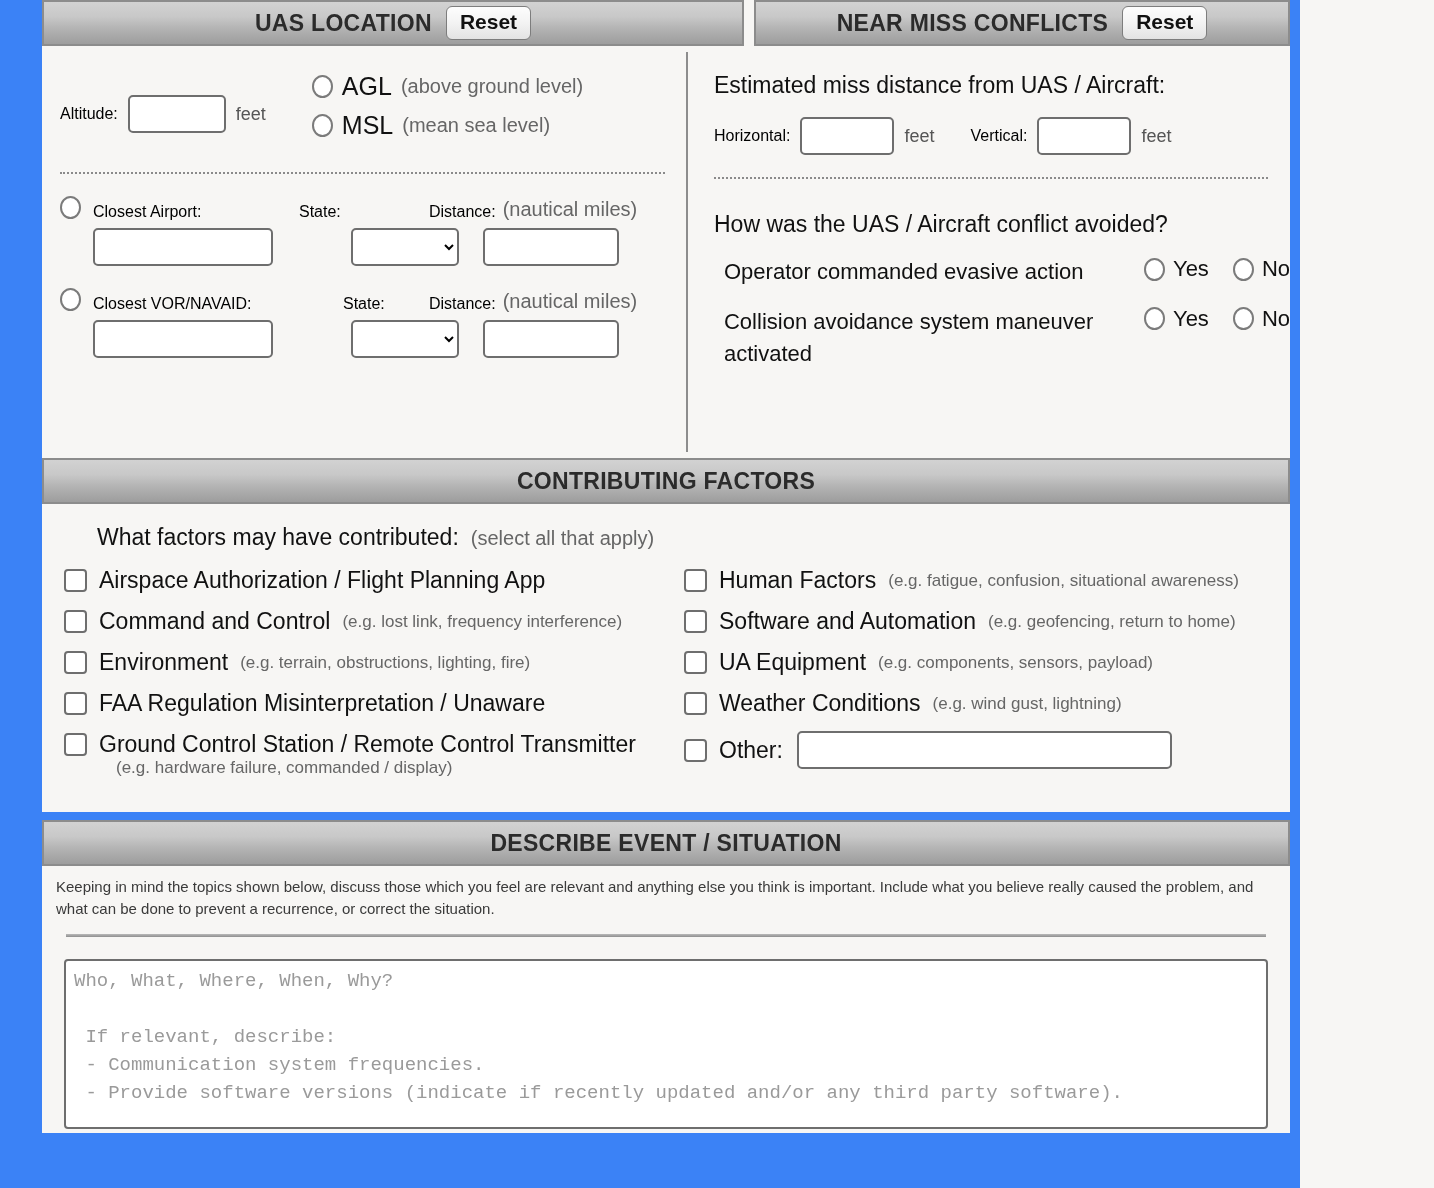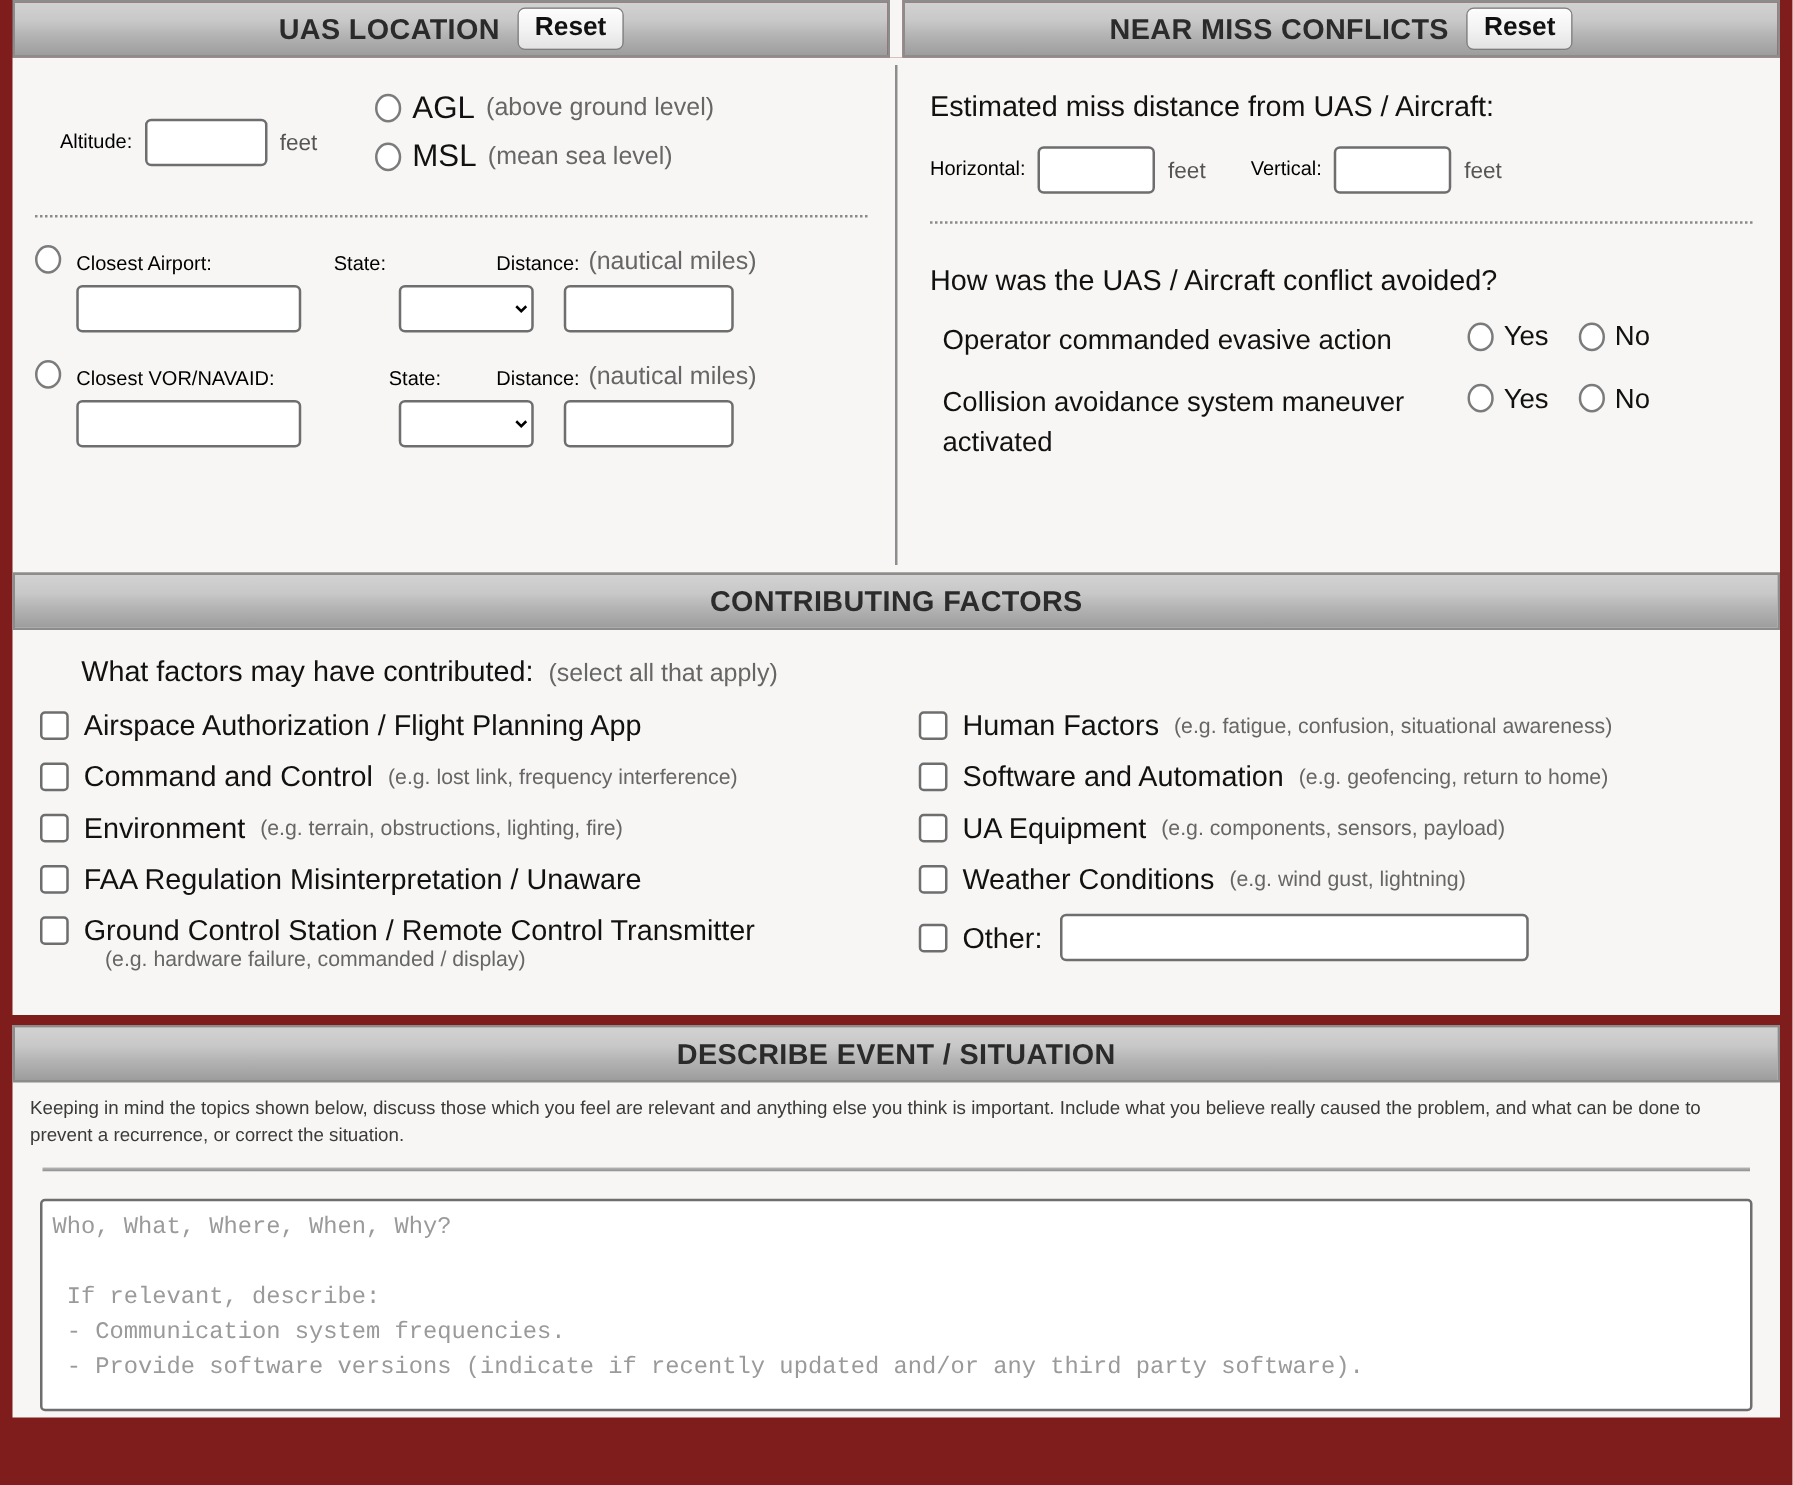--- a/index.html
+++ b/index.html
@@ -3,21 +3,21 @@
 <meta charset="utf-8">
 <style>
   * { box-sizing: border-box; }
   html, body {
     margin: 0; padding: 0;
     width: 1434px; height: 1188px;
     background: #f7f6f4;
     font-family: "Liberation Sans", sans-serif;
     overflow: hidden;
   }
-  .page { width: 1434px; height: 1188px; position: relative; background: #7f1d1d; }
+  .page { width: 1300px; height: 1188px; position: relative; background: #3b82f6; padding-left: 32px; }
 
   
   .section {
     margin: 0 10px;
     background: #f7f6f4;
   }
   .sec-head {
     height: 46px;
     border: 2px solid #8c8c8c;
     background: linear-gradient(to bottom, #d2d2d2 0%, #c8c8c8 35%, #b4b4b4 62%, #9d9d9d 100%);
@@ -128,21 +128,21 @@
     flex: 0 0 auto;
     cursor: pointer;
   }
 
   .dotted {
     border-top: 2px dotted #8a8a8a;
     margin: 14px 0 0 0;
   }
 
   
-  .alt-row { gap: 10px; margin-top: 6px; align-items: center; margin-left: 20px; }
+  .alt-row { gap: 10px; margin-top: 6px; align-items: center; }
   .radio-stack { margin-left: 46px; }
   .radio-line { display: flex; align-items: center; gap: 9px; margin-bottom: 10px; }
   .radio-line .rl-main { font-size: 25px; color: #111; }
 
   .place-block { margin-top: 22px; }
   .place-head { display: flex; align-items: flex-end; }
   .place-fields { display: flex; align-items: center; margin-top: 7px; }
 
   
   .r-title { font-size: 23px; color: #111; }

